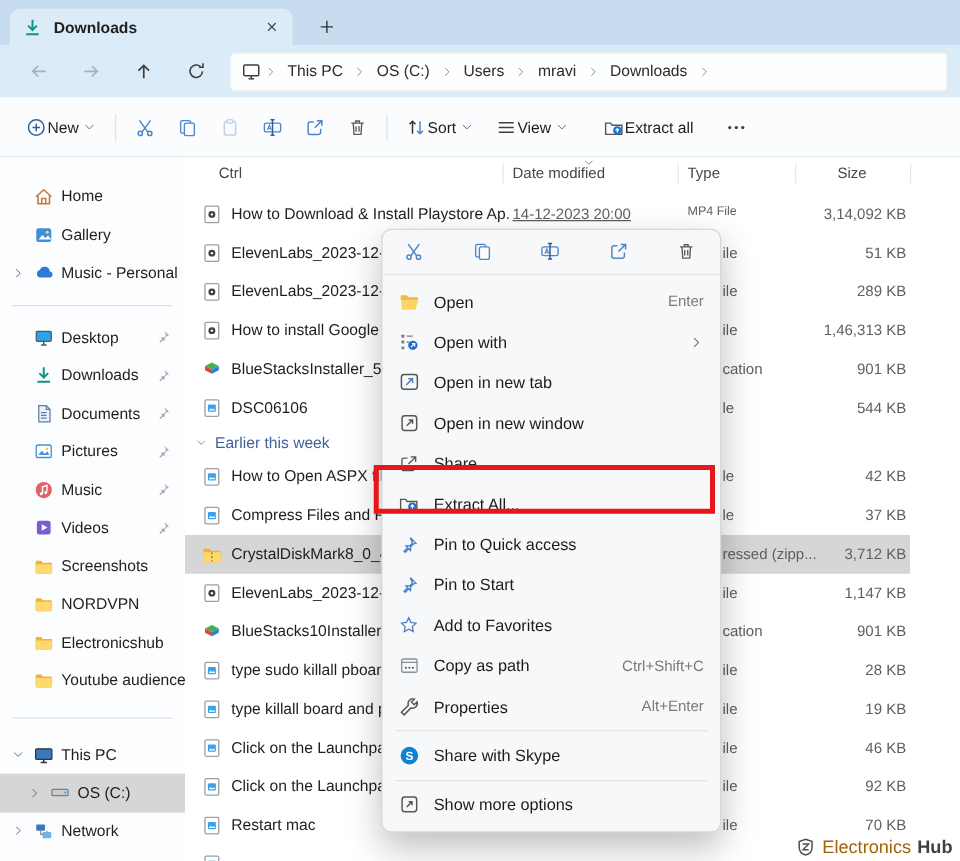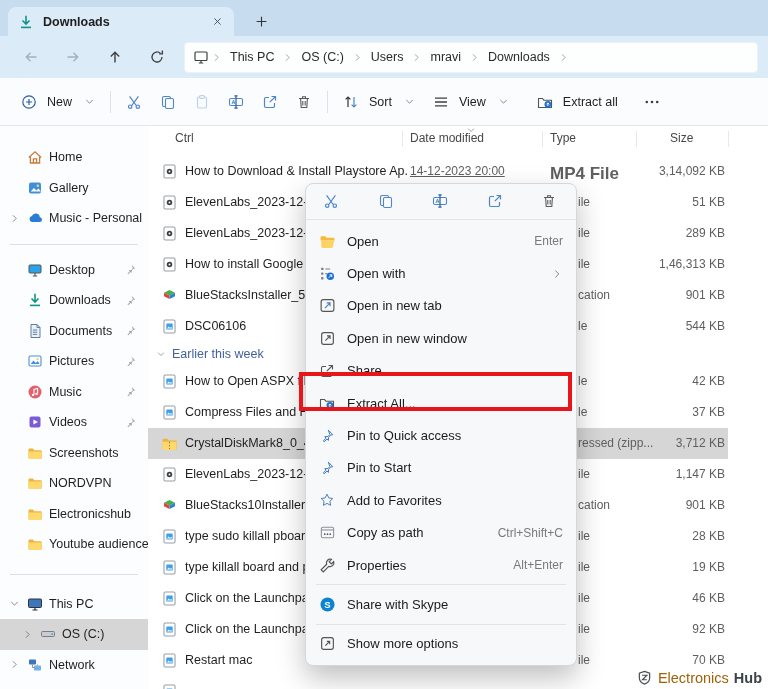--- a/index.html
+++ b/index.html
@@ -20,21 +20,21 @@
   .navbar { height:42px; background:#dcebf8; display:flex; align-items:center; padding:0 10px; }
   .navbtn { width:42px; display:flex; justify-content:center; }
   .addressbar { flex:1; height:31px; background:#fdfefe; border:1px solid #eef2f6; border-radius:4px;
                 margin-left:6px; display:flex; align-items:center; padding:0 8px; gap:2px; overflow:hidden; }
   .crumb { padding:0 6px; color:#2b2b2b; white-space:nowrap; }
   .crumb-chevron { display:flex; opacity:.75; }
 
   
   .toolbar { height:48px; background:#fafcfe; border-bottom:1px solid #e2e7ec;
              display:flex; align-items:center; padding:0 12px; }
-  .tbtn { display:flex; align-items:center; gap:10px; color:#1f1f1f; padding:0 9px; height:34px; border-radius:4px; }
+  .tbtn { display:flex; align-items:center; gap:1px; color:#1f1f1f; padding:0 9px; height:34px; border-radius:4px; }
   .vsep { width:1px; height:22px; background:#dde2e8; margin:0 6px; }
   .caret { display:flex; margin-left:2px; }
   .icon16 { display:flex; width:16px; height:16px; }
 
   
   .main { position:absolute; top:126px; left:0; right:0; bottom:0; display:flex; }
 
   .sidebar { width:148px; background:#fcfdfe; padding-top:16px; flex:none; }
   .side-item { height:30.5px; display:flex; align-items:center; padding-left:27px; position:relative;
                color:#1f1f1f; white-space:nowrap; overflow:hidden; }
@@ -54,21 +54,21 @@
   .hcell { position:absolute; top:5px; }
   .hsep { position:absolute; top:5px; width:1px; height:16px; background:#e4e9ee; }
   .hsort { position:absolute; left:318px; top:-1px; display:flex; }
 
   .rows { padding-top:4px; }
   .frow { height:31px; position:relative; width:580px; }
   .frow.sel { background:#d6d6d6; }
   .frow .ficon { position:absolute; left:13px; top:7px; width:17px; height:17px; display:flex; }
   .frow .fname { position:absolute; left:37px; top:8px; width:222px; white-space:nowrap; overflow:hidden; color:#1f1f1f; }
   .frow .fdate { position:absolute; left:262px; top:8px; color:#5f5f5f; font-size:12px;text-decoration:underline; }
-  .frow .ftype { position:absolute; left:402px; top:8px; color:#5f5f5f; font-size:17px;font-weight:bold; }
+  .frow .ftype { position:absolute; left:402px; top:8px; color:#5f5f5f; font-size:10px; }
   .frow .ffrag { position:absolute; left:430px; top:8px; color:#5f5f5f; font-size:12px; }
   .frow .fsize { position:absolute; left:440px; top:8px; width:137px; text-align:right; color:#5f5f5f; font-size:12px; }
   .grow { height:24px; display:flex; align-items:center; gap:6px; padding-left:8px; color:#41629b; }
 
   
   .ctx { position:absolute; left:305px; top:183px; width:272px; background:#f7f8f9;
          border:1px solid #d5d7da; border-radius:8px; z-index:5;
          box-shadow:0 12px 28px rgba(0,0,0,.25); padding-bottom:4px; }
   .ctx-icons { height:36px; display:flex; align-items:center; justify-content:space-between;
                padding:0 17px; border-bottom:1px solid #e2e3e5; }

